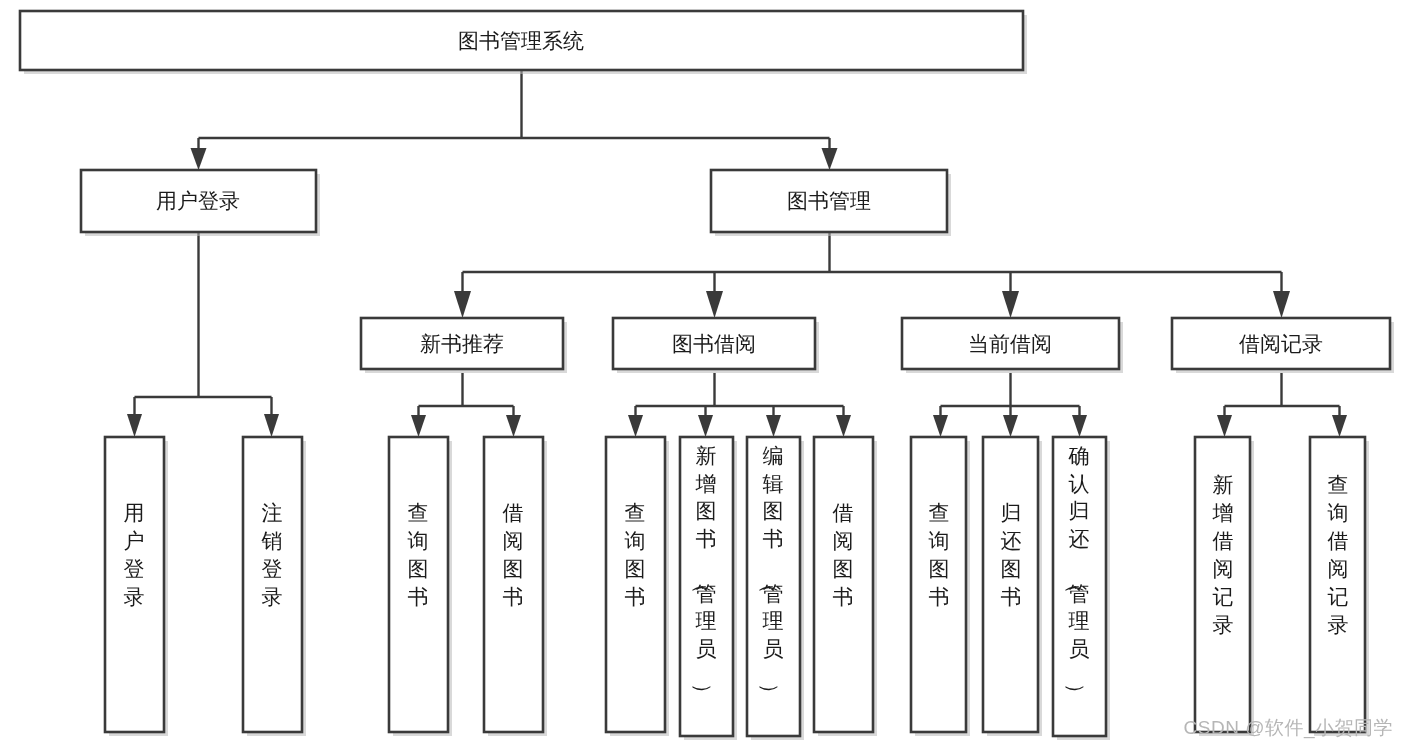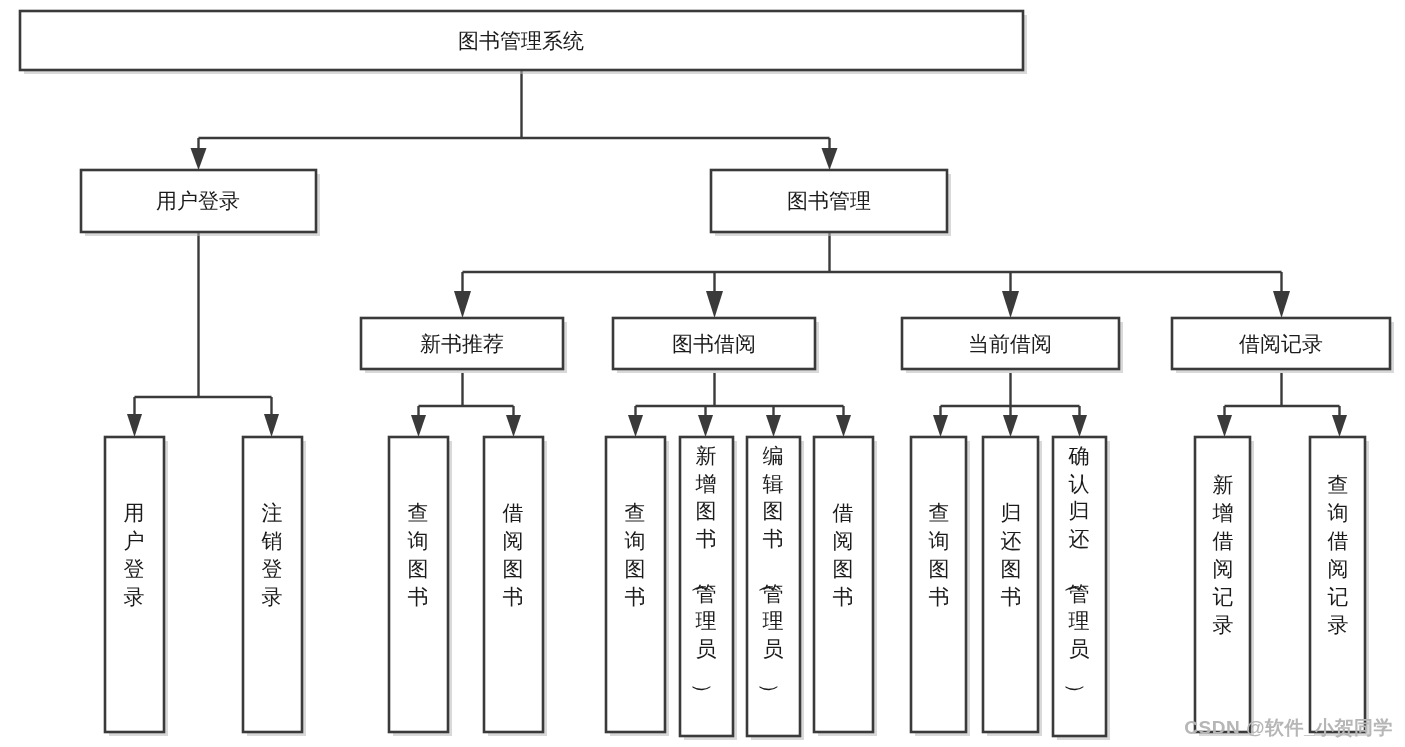--- a/index.html
+++ b/index.html
@@ -62,21 +62,20 @@
   .watermark {
     position: absolute;
     right: 12px;
     bottom: 6px;
     font-family: "Liberation Sans", "DejaVu Sans", sans-serif;
     font-size: 19px;
     color: #b6b6b6;
     letter-spacing: 0.5px;
     white-space: nowrap;
     user-select: none;
-    font-weight: bold;
   }
 </style>
 </head>
 <body>
 
 <div id="diagram-root">
 
   <svg id="flowchart" viewBox="0 0 1405 747" xmlns="http://www.w3.org/2000/svg">
 
     <g>

